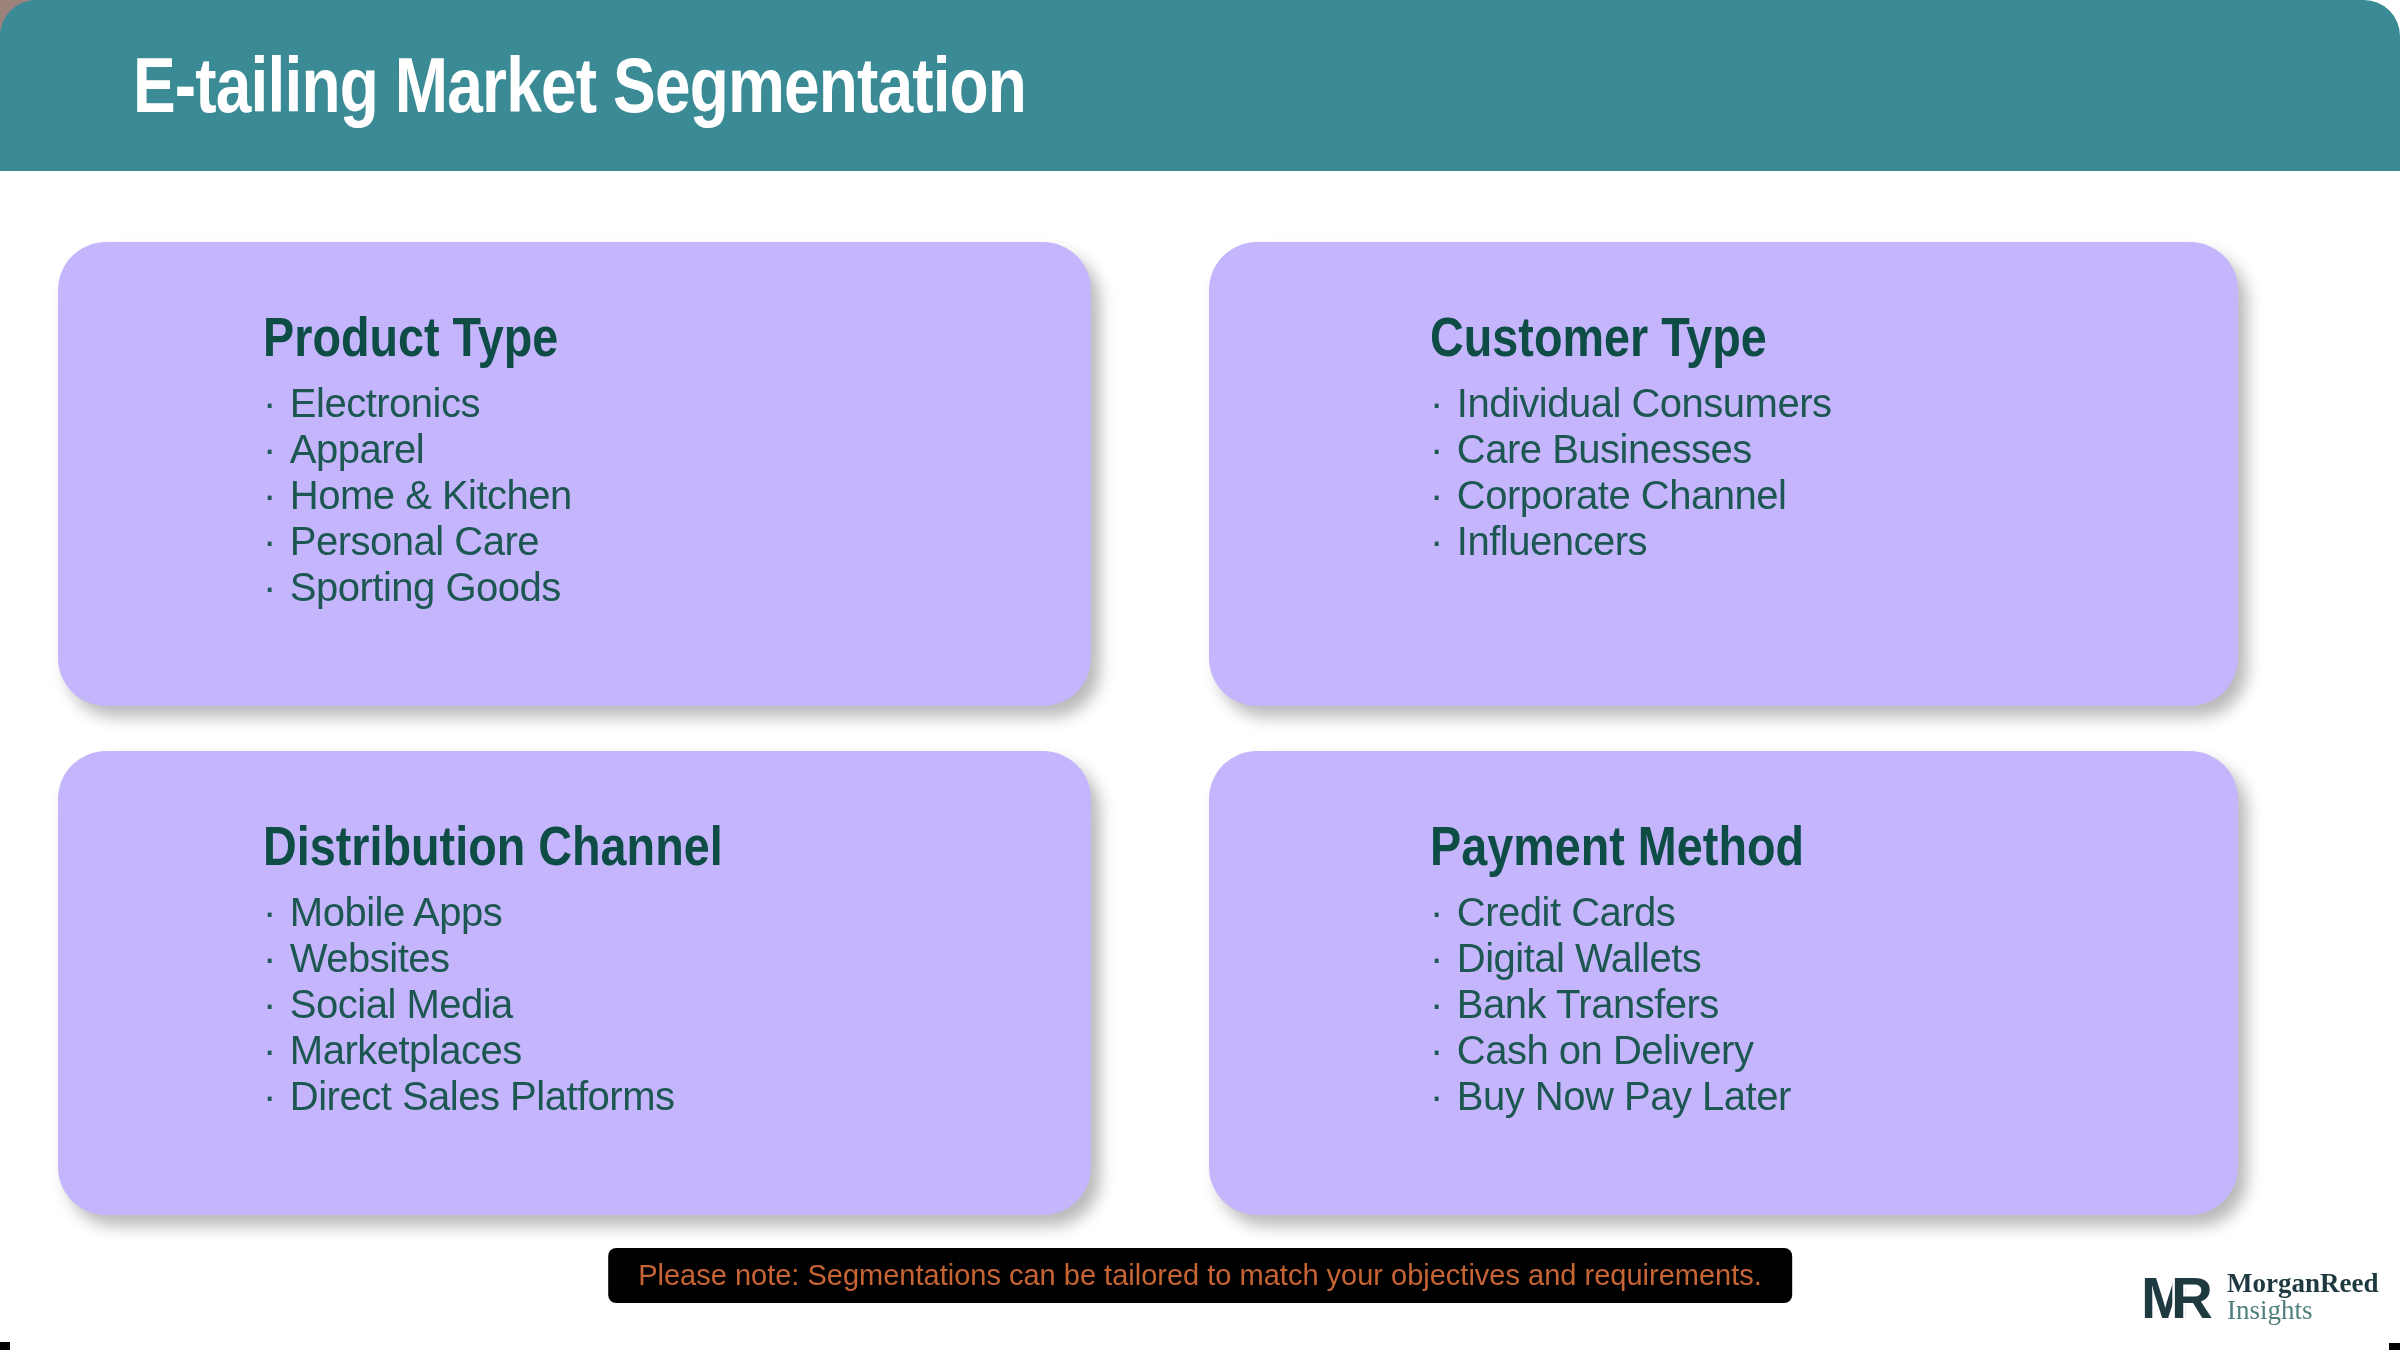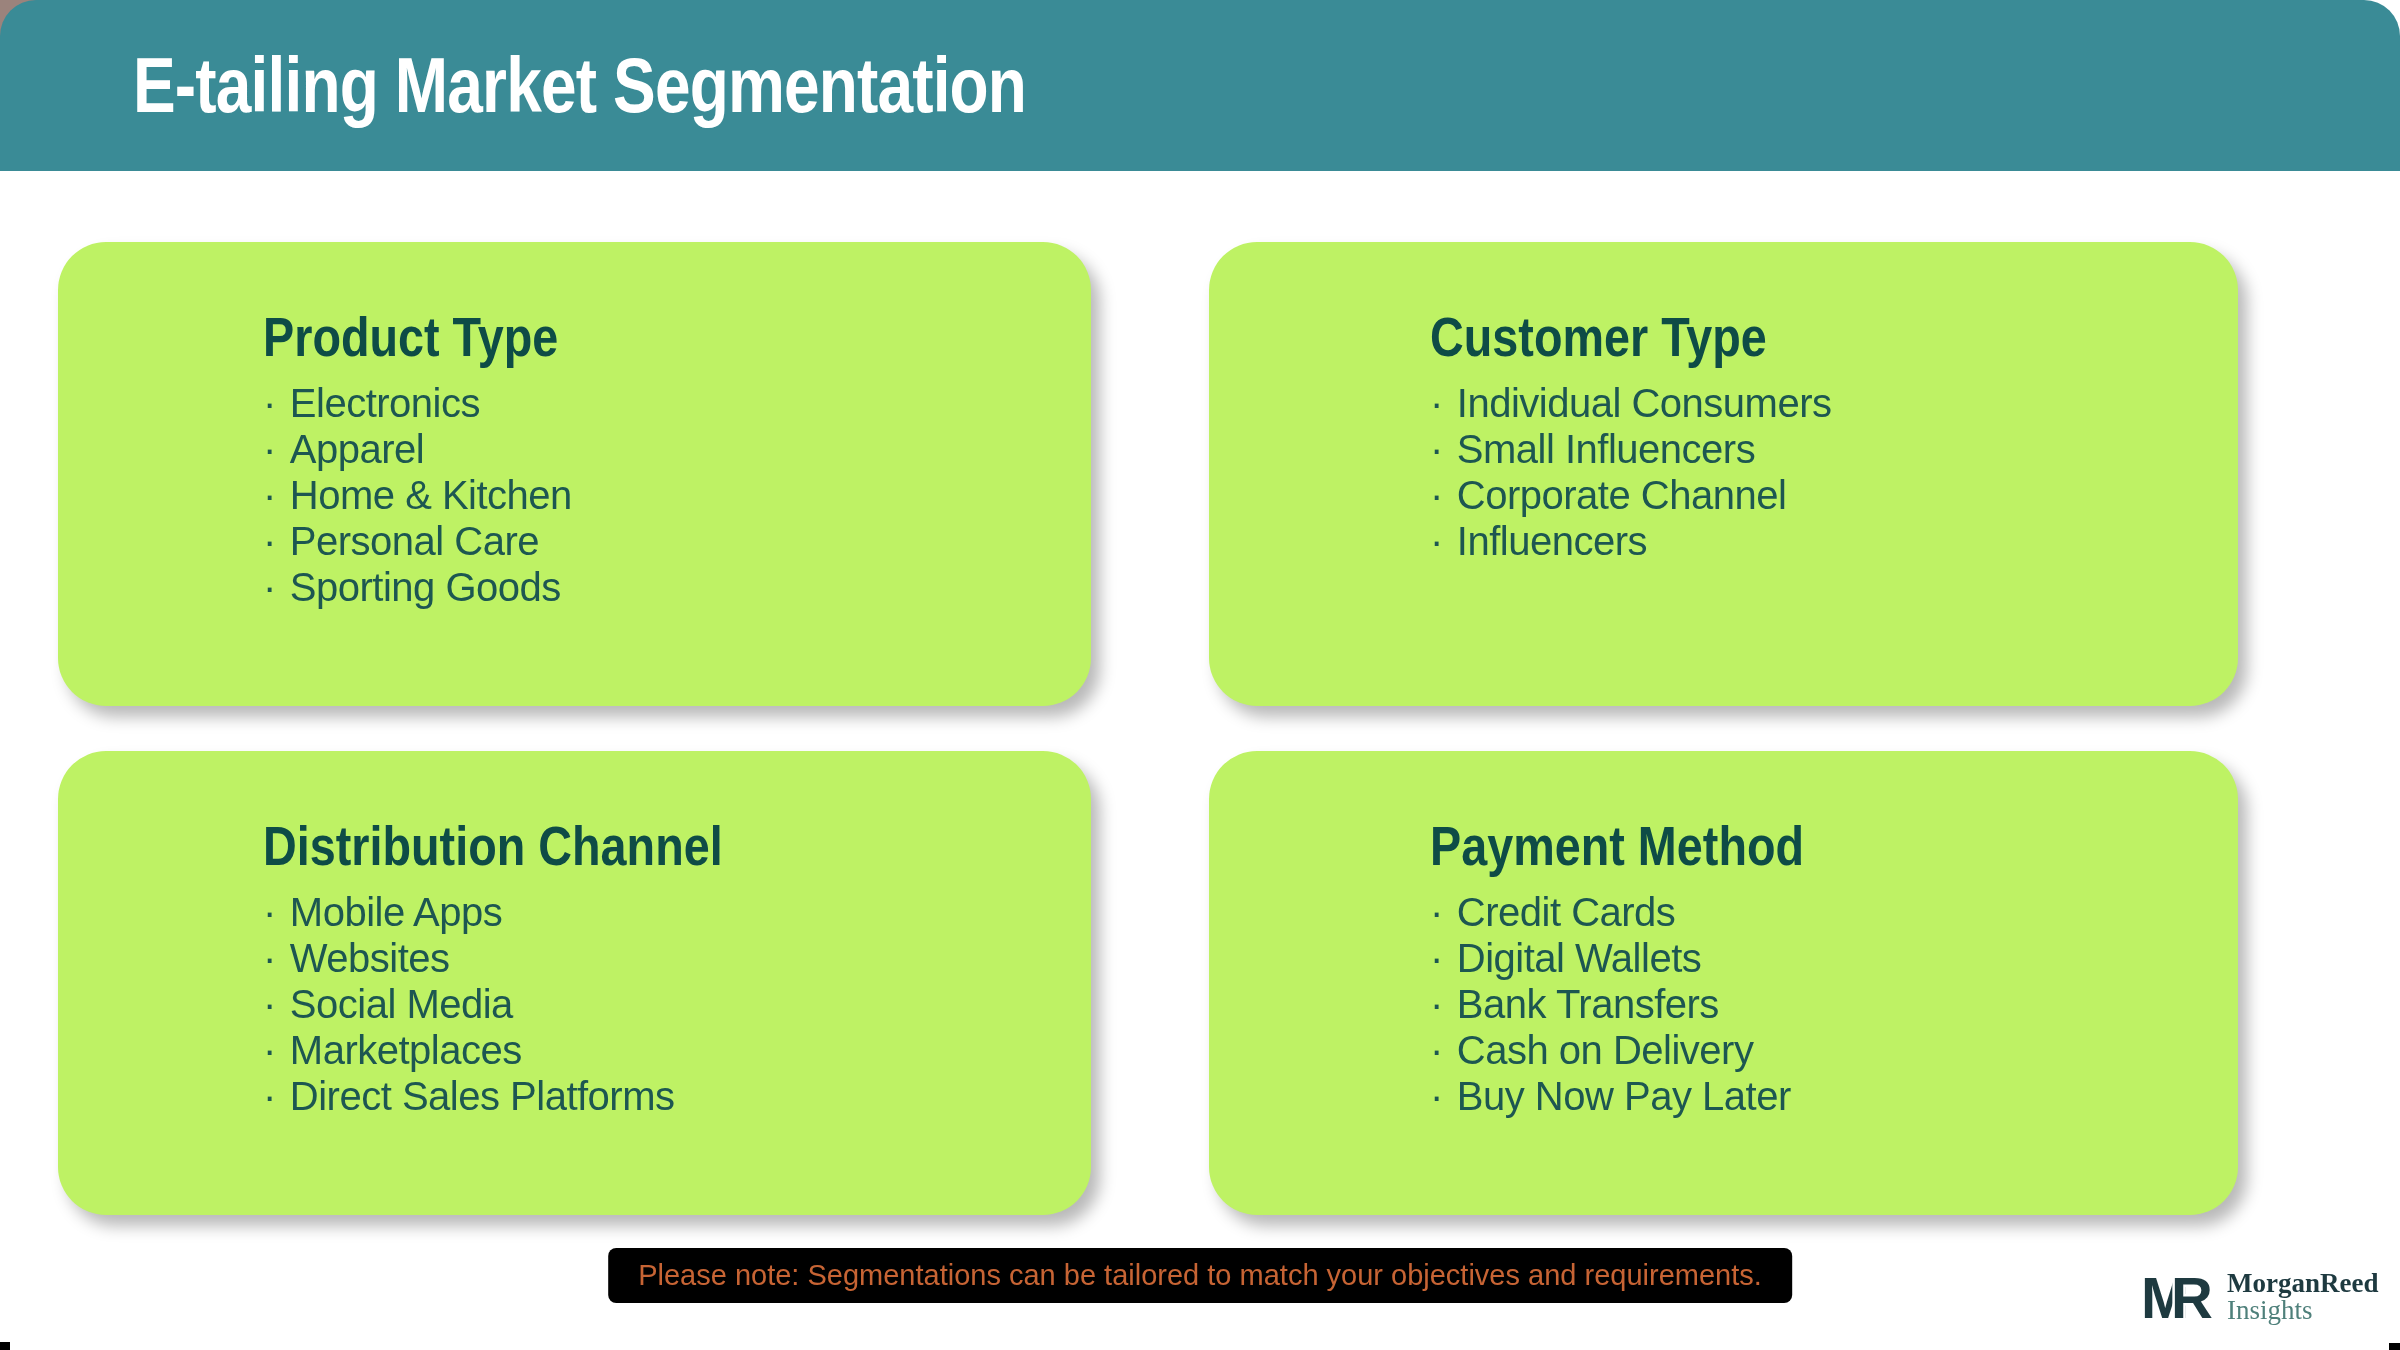--- a/index.html
+++ b/index.html
@@ -20,21 +20,21 @@
     background:#3a8b96; border-radius:36px 36px 0 0;
     display:flex; align-items:center; z-index:1;
   }
   .header .title {
     margin-left:133px; color:#ffffff; font-size:78px; font-weight:bold;
     letter-spacing:-1px; white-space:nowrap;
     transform:scaleX(0.82); transform-origin:left center;
   }
 
   .card {
-    position:absolute; background:#bef264; border-radius:48px;
+    position:absolute; background:#c4b5fd; border-radius:48px;
     box-shadow:9px 11px 16px rgba(0,0,0,0.28);
     box-sizing:border-box;
   }
   .card.c0 { left:58px;   top:242px; width:1033px; height:464px; padding:62px 30px 0 205px; }
   .card.c1 { left:1209px; top:242px; width:1029px; height:464px; padding:62px 30px 0 221px; }
   .card.c2 { left:58px;   top:751px; width:1033px; height:464px; padding:62px 30px 0 205px; }
   .card.c3 { left:1209px; top:751px; width:1029px; height:464px; padding:62px 30px 0 221px; }
 
   .card-title {
     font-size:55px; font-weight:bold; color:#0e4c46; line-height:1.2;
@@ -89,21 +89,21 @@
       <li>Home &amp; Kitchen</li>
       <li>Personal Care</li>
       <li>Sporting Goods</li>
     </ul>
   </div>
 
   <div class="card c1">
     <h2 class="card-title">Customer Type</h2>
     <ul class="card-list">
       <li>Individual Consumers</li>
-      <li>Small Influencers</li>
+      <li>Care Businesses</li>
       <li>Corporate Channel</li>
       <li>Influencers</li>
     </ul>
   </div>
 
   <div class="card c2">
     <h2 class="card-title">Distribution Channel</h2>
     <ul class="card-list">
       <li>Mobile Apps</li>
       <li>Websites</li>

